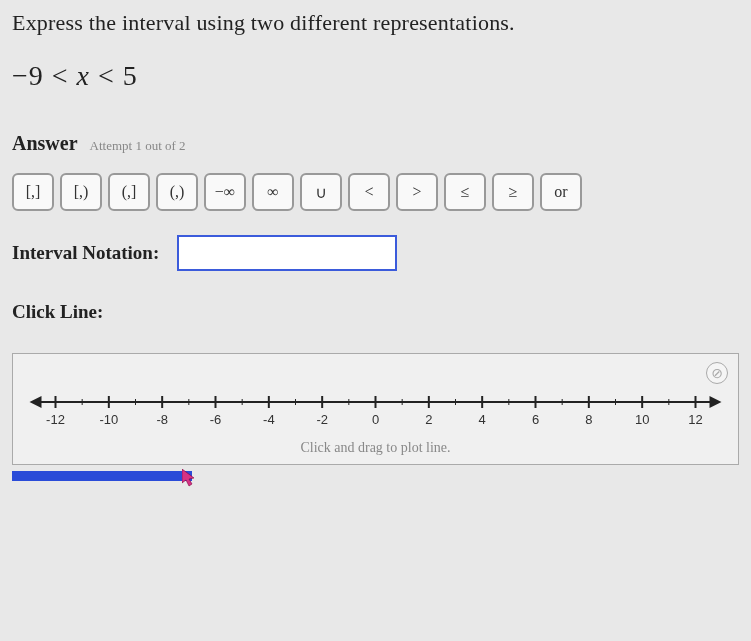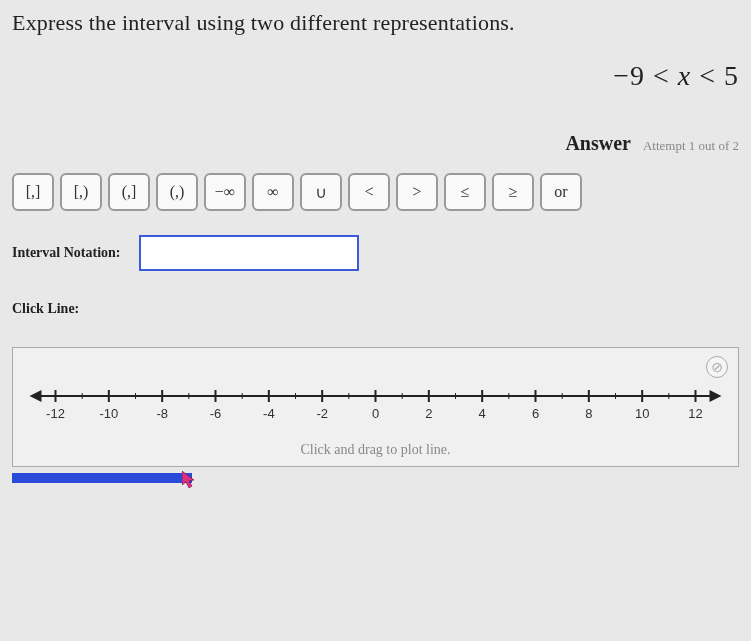--- a/index.html
+++ b/index.html
@@ -13,32 +13,31 @@
     }
     .prompt {
       font-size: 22px;
       font-weight: normal;
       color: #222;
       letter-spacing: 0.2px;
     }
     .expression {
       font-size: 28px;
       font-style: italic;
-      text-align: right;
+      text-align: left;
       margin: 24px 0 40px 0;
       letter-spacing: 1px;
       font-family: 'Times New Roman', serif;
     }
     .expression .op { font-style: normal; }
     .answer-row {
       display: flex;
       align-items: baseline;
       gap: 12px;
       margin-bottom: 18px;
-      justify-content: flex-end;
     }
     .answer-label {
       font-size: 20px;
       font-weight: bold;
       color: #222;
     }
     .attempt {
       font-size: 13px;
       color: #888;
     }
@@ -63,21 +62,21 @@
       padding: 0 8px;
       color: #333;
     }
     .row-field {
       display: flex;
       align-items: center;
       gap: 18px;
       margin-bottom: 30px;
     }
     .field-label {
-      font-size: 14px;
+      font-size: 19px;
       font-weight: bold;
     }
     .interval-input {
       border: 2px solid #3b5bdb;
       background: #fff;
       width: 220px;
       height: 36px;
       padding: 4px 8px;
       font-size: 16px;
     }
@@ -104,21 +103,21 @@
       background: #f5f5f5;
     }
     .numberline {
       width: 100%;
       height: 60px;
     }
     .nl-caption {
       text-align: center;
       color: #888;
       font-size: 14px;
-      margin-top: 12px;
+      margin-top: 4px;
     }
     .bottom-bar {
       margin-top: 6px;
       height: 10px;
       width: 180px;
       background: #2a4bd8;
       position: relative;
     }
     .cursor {
       position: absolute;

